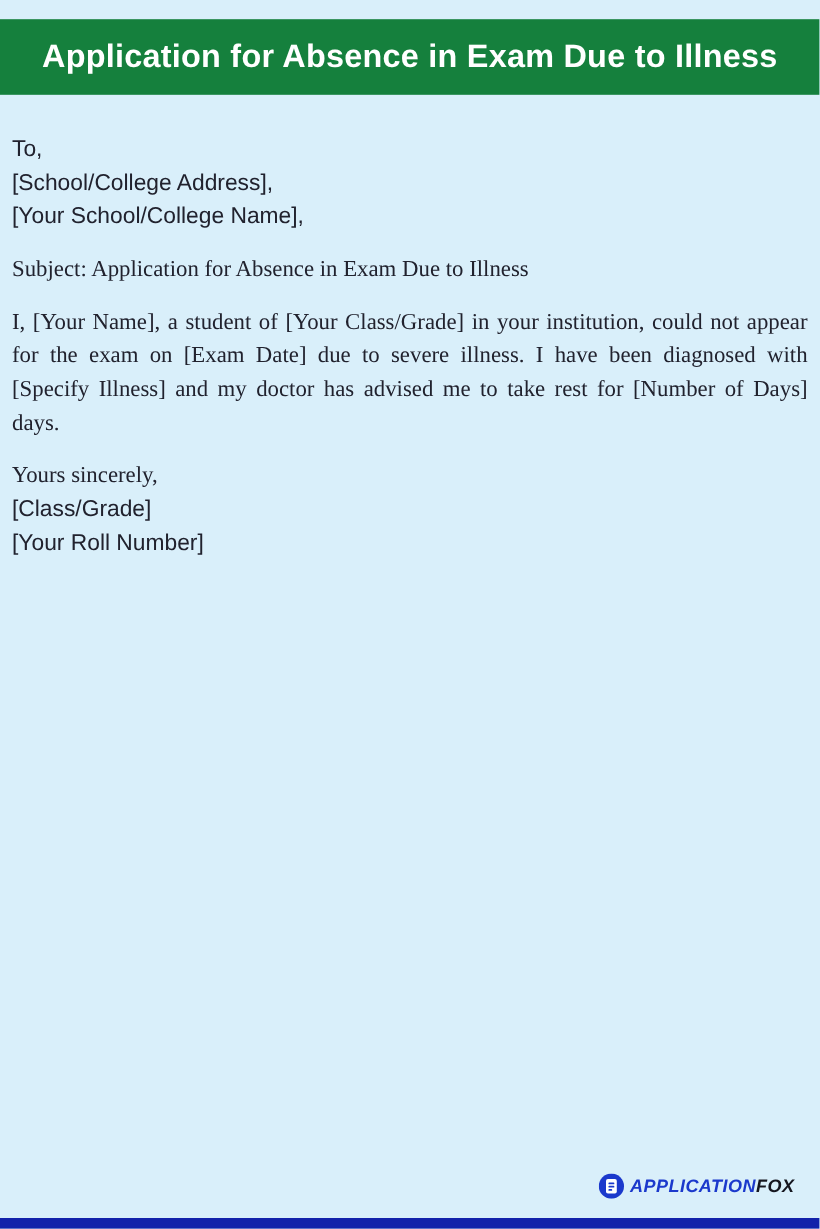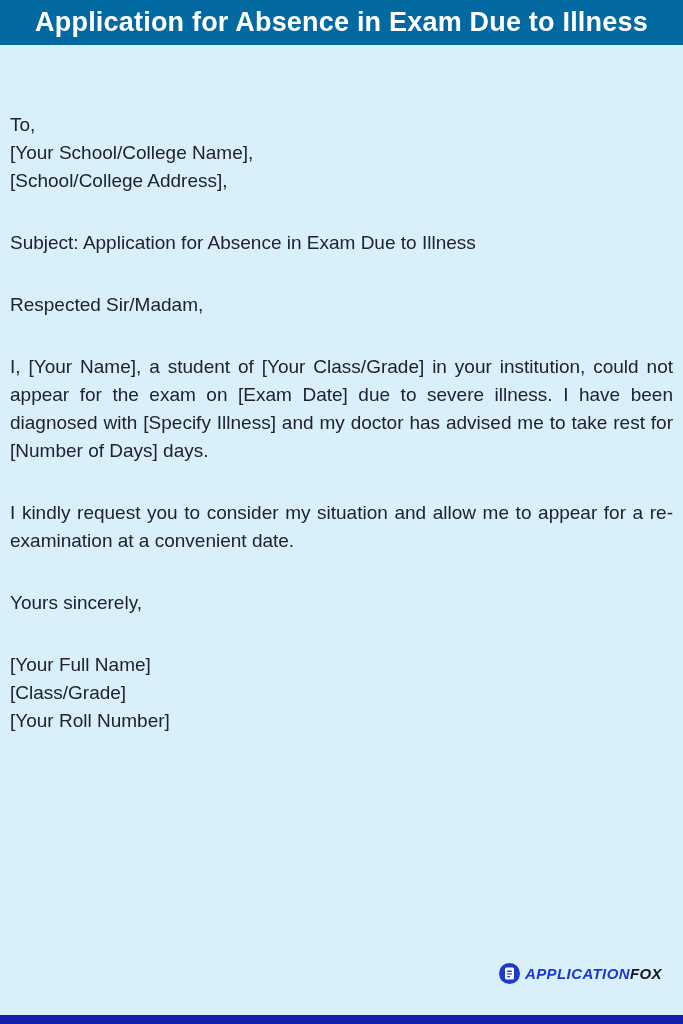--- a/index.html
+++ b/index.html
@@ -10,24 +10,24 @@
     width: 683px;
     height: 1024px;
     position: relative;
     background: #d9effa;
     font-family: "Liberation Sans", sans-serif;
     color: #21222e;
     overflow: hidden;
   }
   .titlebar {
     position: absolute;
-    top: 0; left: 0;
+    top: 16px; left: 0;
     width: 683px;
-    height: 45px;
-    background: #0369a1;
+    height: 63px;
+    background: #15803d;
     display: flex;
     align-items: center;
     justify-content: center;
   }
   .titlebar h1 {
     margin: 0;
     color: #ffffff;
     font-size: 27px;
     font-weight: 700;
     letter-spacing: 0.2px;
@@ -38,29 +38,30 @@
     top: 63px; left: 0;
     width: 663px;
     padding: 48px 22px 0 10px;
     font-size: 19px;
     line-height: 28px;
   }
   .letter p {
     margin: 0;
   }
   .letter p.spaced {
-    margin-top: 34px;
+    margin-top: 16px;
+    font-family: Liberation Serif, serif;
   }
   .letter p.para {
     text-align: justify;
   }
   .brand {
     position: absolute;
     right: 21px;
-    bottom: 40px;
+    bottom: 25px;
     display: flex;
     align-items: center;
     gap: 5px;
   }
   .brand .brand-text {
     font-size: 15px;
     font-weight: 800;
     font-style: italic;
     letter-spacing: 0.4px;
     white-space: nowrap;
@@ -78,35 +79,32 @@
 </style>
 </head>
 <body>
 
 <header class="titlebar">
   <h1>Application for Absence in Exam Due to Illness</h1>
 </header>
 
 <main class="letter">
   <p class="line">To,</p>
+  <p class="line">[School/College Address],</p>
   <p class="line">[Your School/College Name],</p>
-  <p class="line">[School/College Address],</p>
 
   <p class="line spaced">Subject: Application for Absence in Exam Due to Illness</p>
 
-  <p class="line spaced">Respected Sir/Madam,</p>
 
   <p class="para spaced">I, [Your Name], a student of [Your Class/Grade] in your institution, could not appear for the exam on [Exam Date] due to severe illness. I have been diagnosed with [Specify Illness] and my doctor has advised me to take rest for [Number of Days] days.</p>
 
-  <p class="para spaced">I kindly request you to consider my situation and allow me to appear for a re-examination at a convenient date.</p>
 
 
   <p class="line spaced">Yours sincerely,</p>
 
-  <p class="line spaced">[Your Full Name]</p>
   <p class="line">[Class/Grade]</p>
   <p class="line">[Your Roll Number]</p>
 </main>
 
 <div class="brand">
   <svg width="21" height="21" viewBox="0 0 21 21" aria-hidden="true">
     <circle cx="10.5" cy="10.5" r="10.5" fill="#1b39cc"></circle>
     <rect x="6" y="4.5" width="9" height="12" rx="1.6" fill="#ffffff"></rect>
     <rect x="8" y="7.5" width="5" height="1.4" rx="0.7" fill="#1b39cc"></rect>
     <rect x="8" y="10.2" width="5" height="1.4" rx="0.7" fill="#1b39cc"></rect>

